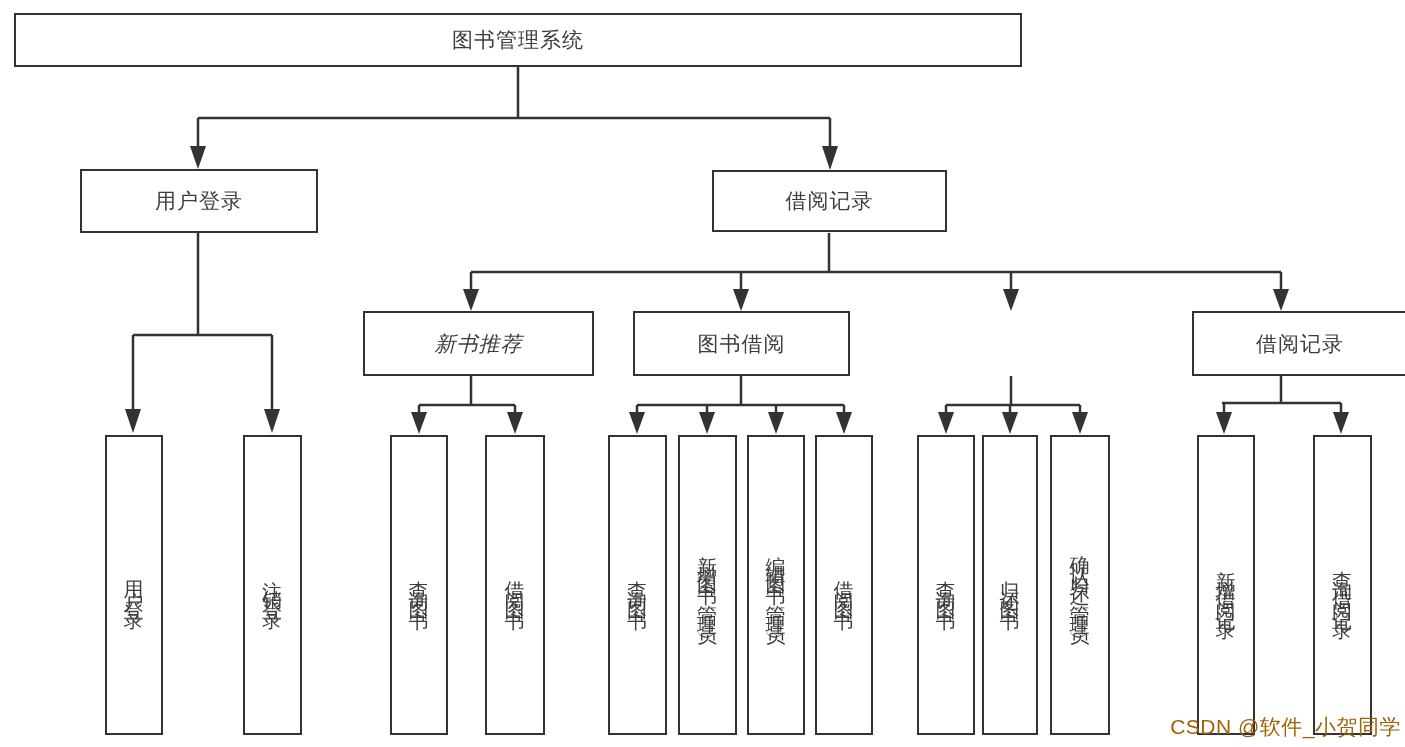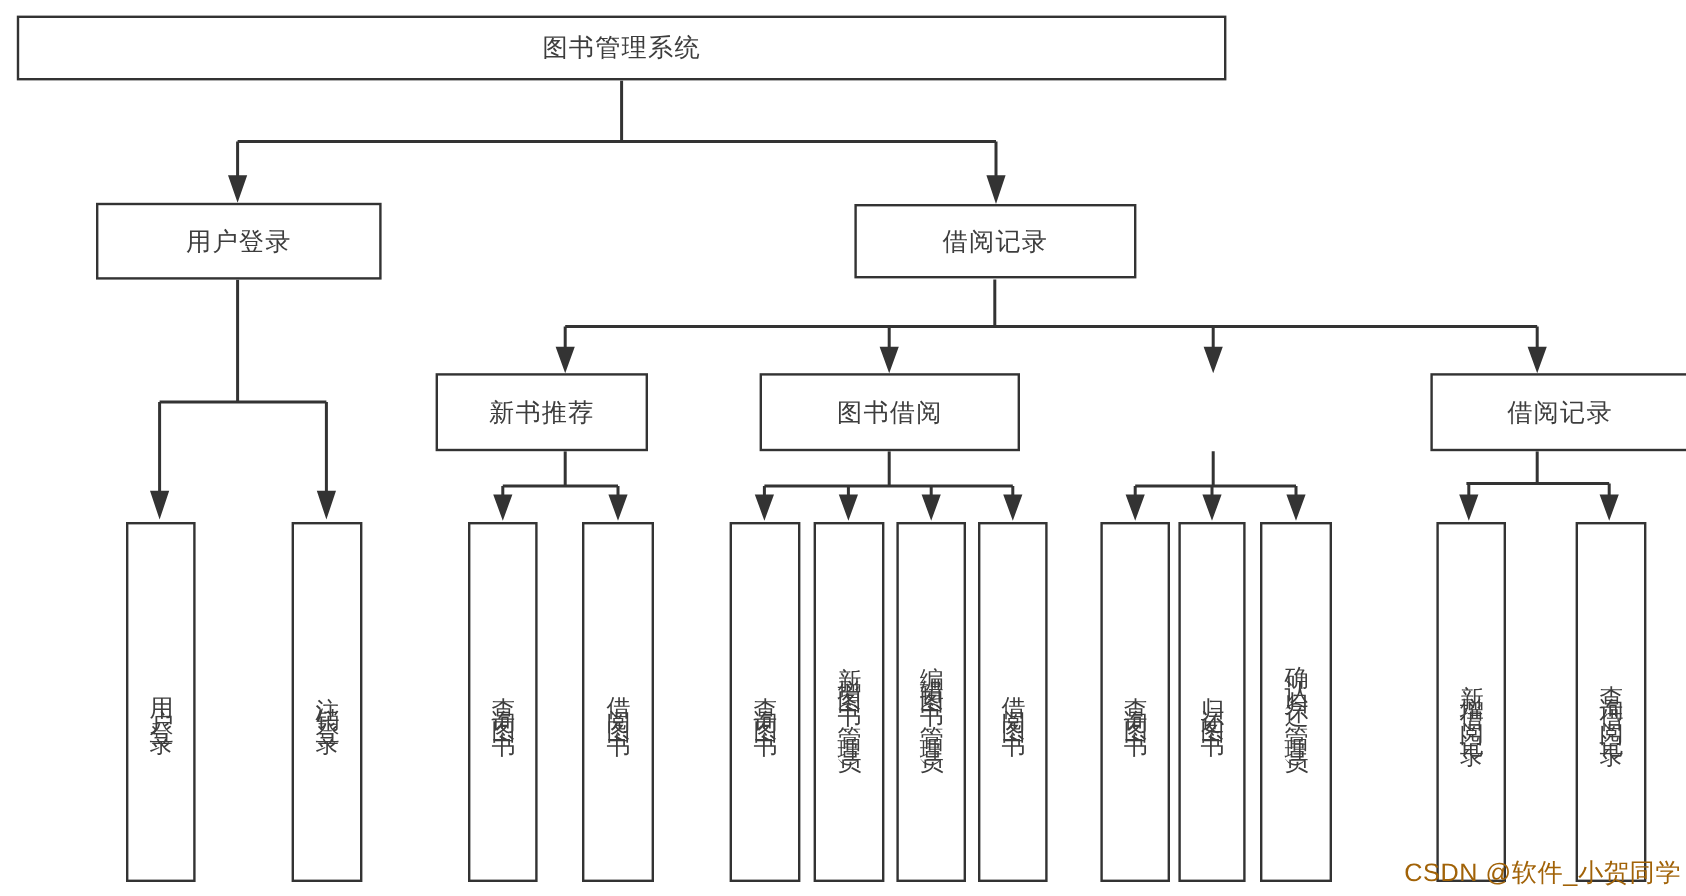--- a/index.html
+++ b/index.html
@@ -113,21 +113,21 @@
     <span>图书管理系统</span>
   </div>
 
   <div class="node hbox" style="left:80px; top:169px; width:238px; height:64px;">
     <span>用户登录</span>
   </div>
   <div class="node hbox" style="left:712px; top:170px; width:235px; height:62px;">
     <span>借阅记录</span>
   </div>
 
-  <div class="node hbox" style="left:363px; top:311px; width:177px; height:65px;">
+  <div class="node hbox" style="left:363px; top:311px; width:231px; height:65px;font-style:italic;">
     <span>新书推荐</span>
   </div>
   <div class="node hbox" style="left:633px; top:311px; width:217px; height:65px;">
     <span>图书借阅</span>
   </div>
   <div class="node hbox" style="left:1192px; top:311px; width:216px; height:65px;">
     <span>借阅记录</span>
   </div>
 
   <div class="node vbox" style="left:105px; top:435px; width:58px; height:300px;">

